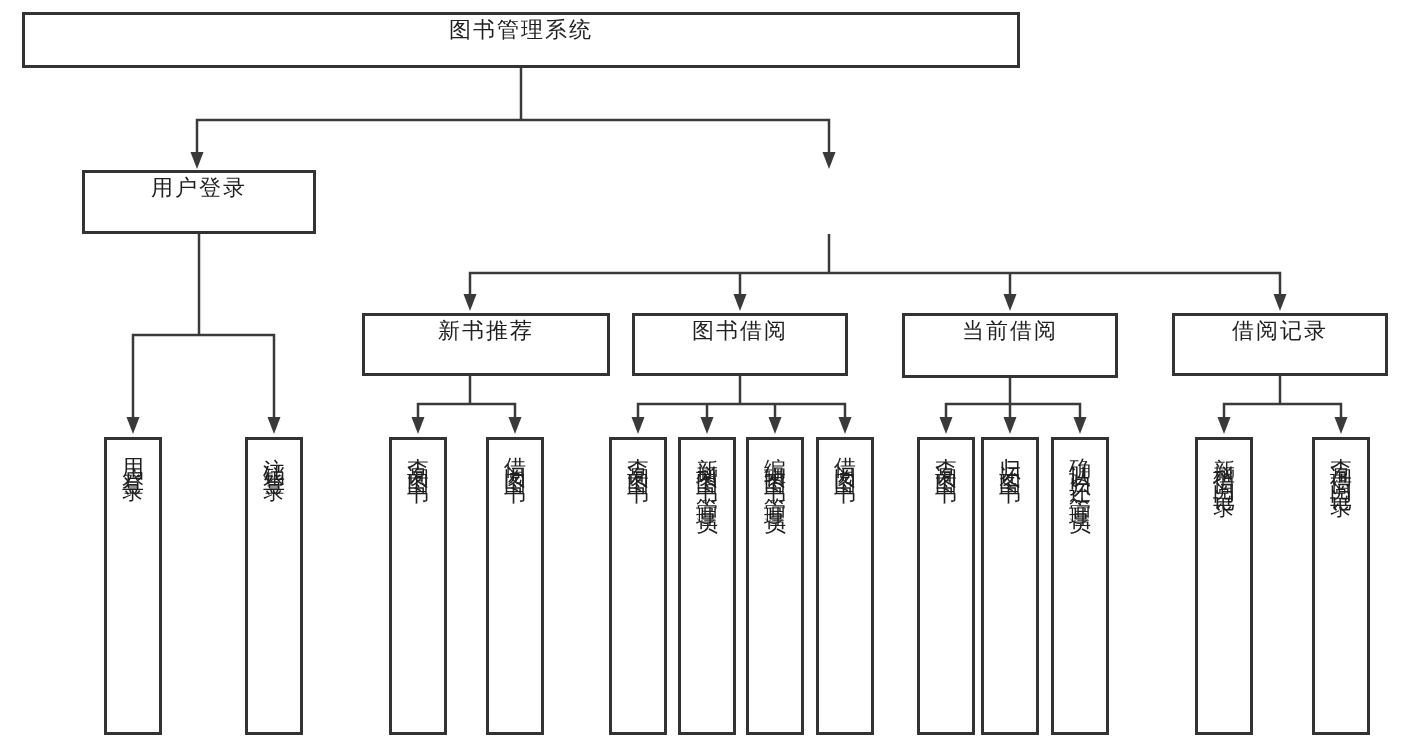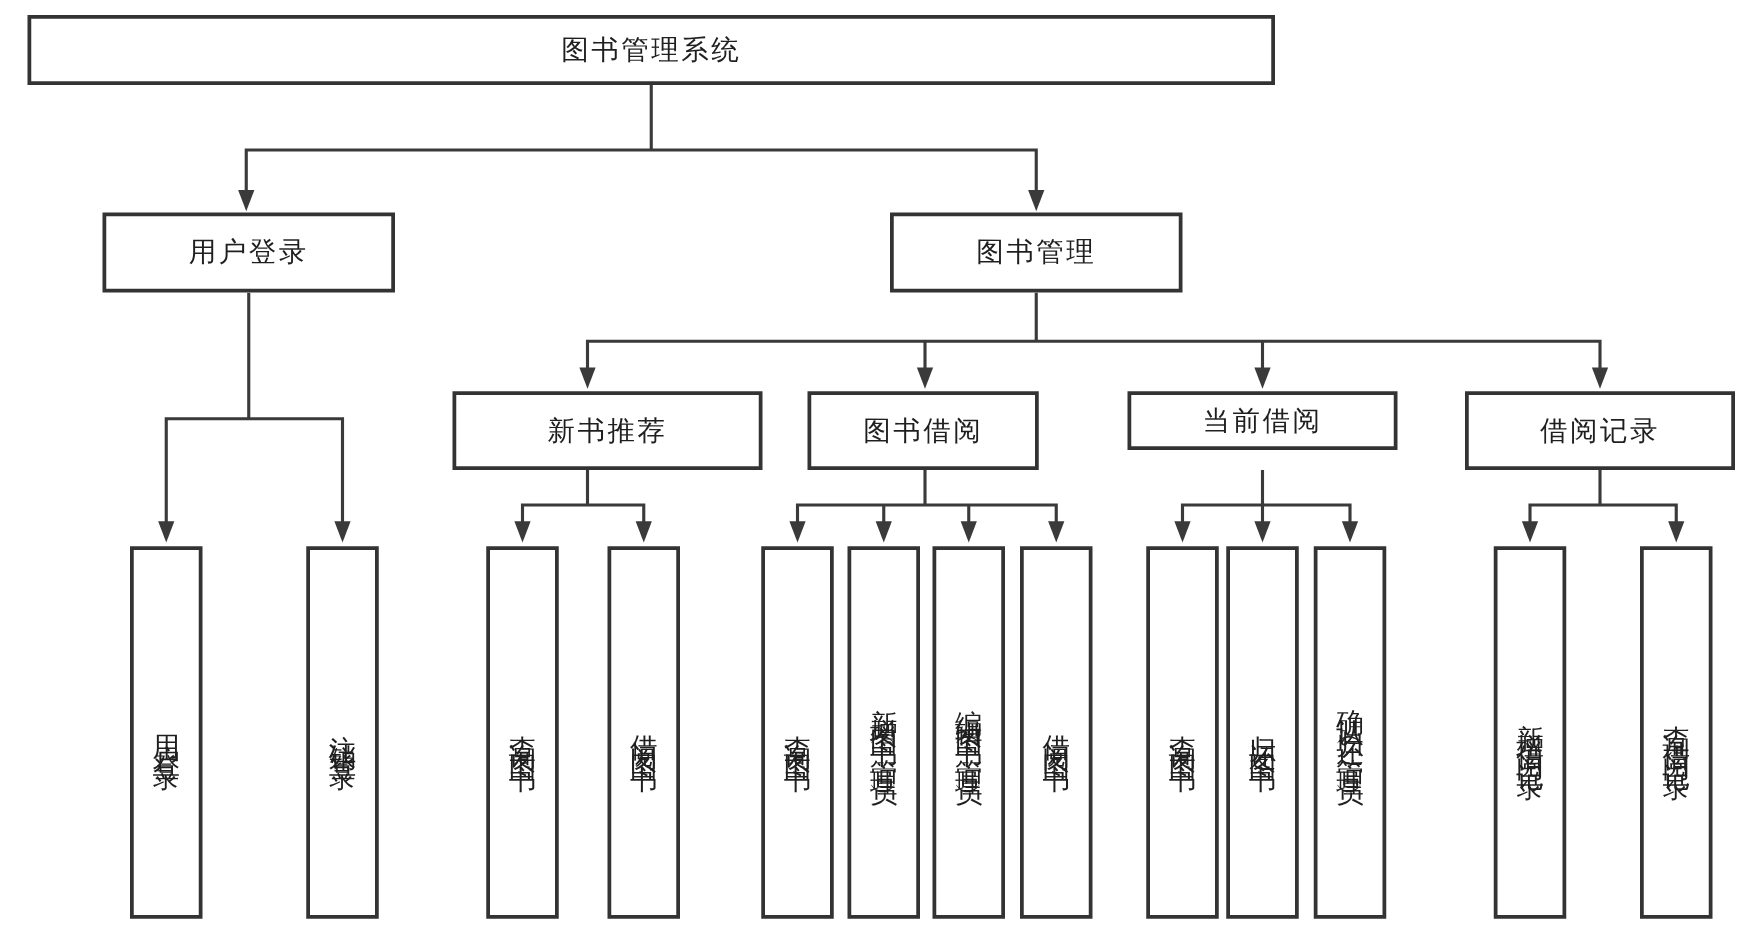--- a/index.html
+++ b/index.html
@@ -20,43 +20,42 @@
     left: 0; top: 0;
     width: 1405px; height: 747px;
     pointer-events: none;
   }
   .node {
     position: absolute;
     box-sizing: border-box;
     border: 3px solid #333333;
     background: #ffffff;
     display: flex;
-    align-items: center;
     justify-content: center;
     color: #1f1f1f;
   }
   .hbox .label {
     font-size: 22px;
     letter-spacing: 2px;
     white-space: nowrap;
   }
   .vbox .label {
     writing-mode: vertical-rl;
     text-orientation: upright;
     font-size: 22px;
     letter-spacing: 8px;
     line-height: 1;
   }
   
   .n-root        { left: 22px;   top: 12px;  width: 998px; height: 56px; }
   .n-login       { left: 82px;   top: 170px; width: 234px; height: 64px; }
   .n-mgmt        { left: 712px;  top: 170px; width: 234px; height: 64px; }
   .n-newrec      { left: 362px;  top: 313px; width: 248px; height: 63px; }
-  .n-borrow      { left: 646px;  top: 313px; width: 185px; height: 63px; }
-  .n-current     { left: 902px;  top: 313px; width: 216px; height: 47px; }
+  .n-borrow      { left: 632px;  top: 313px; width: 216px; height: 63px; }
+  .n-current     { left: 902px;  top: 313px; width: 216px; height: 65px; }
   .n-records     { left: 1172px; top: 313px; width: 216px; height: 63px; }
   .leaf          { top: 437px; width: 58px; height: 298px; }
   .n-login-l1    { left: 104px; }
   .n-login-l2    { left: 245px; }
   .n-newrec-l1   { left: 389px; }
   .n-newrec-l2   { left: 486px; }
   .n-borrow-l1   { left: 609px; }
   .n-borrow-l2   { left: 678px; }
   .n-borrow-l3   { left: 746px; }
   .n-borrow-l4   { left: 816px; }
@@ -136,23 +135,20 @@
     </g>
   </svg>
 
   <div class="node hbox n-root">
     <span class="label">图书管理系统</span>
   </div>
 
   <div class="node hbox n-login">
     <span class="label">用户登录</span>
   </div>
-  <div class="node hbox n-mgmt">
-    <span class="label">图书管理</span>
-  </div>
 
   <div class="node hbox n-newrec">
     <span class="label">新书推荐</span>
   </div>
   <div class="node hbox n-borrow">
     <span class="label">图书借阅</span>
   </div>
   <div class="node hbox n-current">
     <span class="label">当前借阅</span>
   </div>

